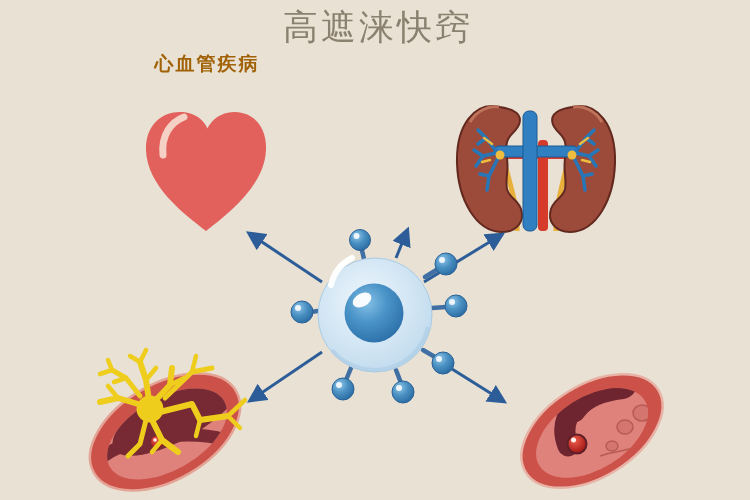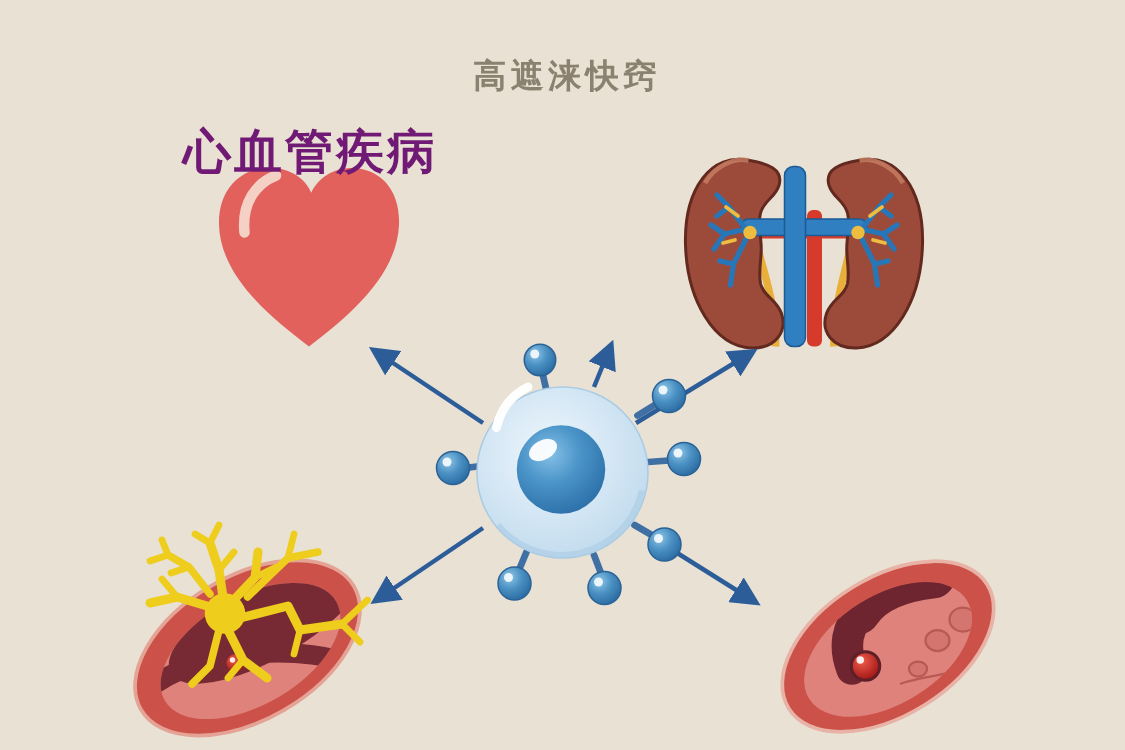--- a/index.html
+++ b/index.html
@@ -6,28 +6,27 @@
   .stage{
     position:relative;
     width:750px;height:500px;
     background:#e8e1d4;
     overflow:hidden;
     font-family:"Liberation Sans", sans-serif;
   }
   .stage svg{position:absolute;left:0;top:0;}
   .txt{position:absolute;transform:translateX(-50%);white-space:nowrap;}
   .title{
-    left:378px;top:36px;
-    font-size:22px;font-weight:700;letter-spacing:3px;
+    left:378px;top:4px;
+    font-size:35px;font-weight:400;letter-spacing:3px;
     color:#8b8170;
   }
   .label{
-    font-size:32px;font-weight:700;letter-spacing:2px;
-    color:#701a75;
-    margin-top:29px;
+    font-size:19px;font-weight:700;letter-spacing:2px;
+    color:#a16207;
   }
   .label-left{left:207px;top:51px;}
   .label-right{left:552px;top:51px;}
 </style>
 </head>
 <body>
 
 <div class="stage">
 
   <svg width="750" height="500" viewBox="0 0 750 500">

